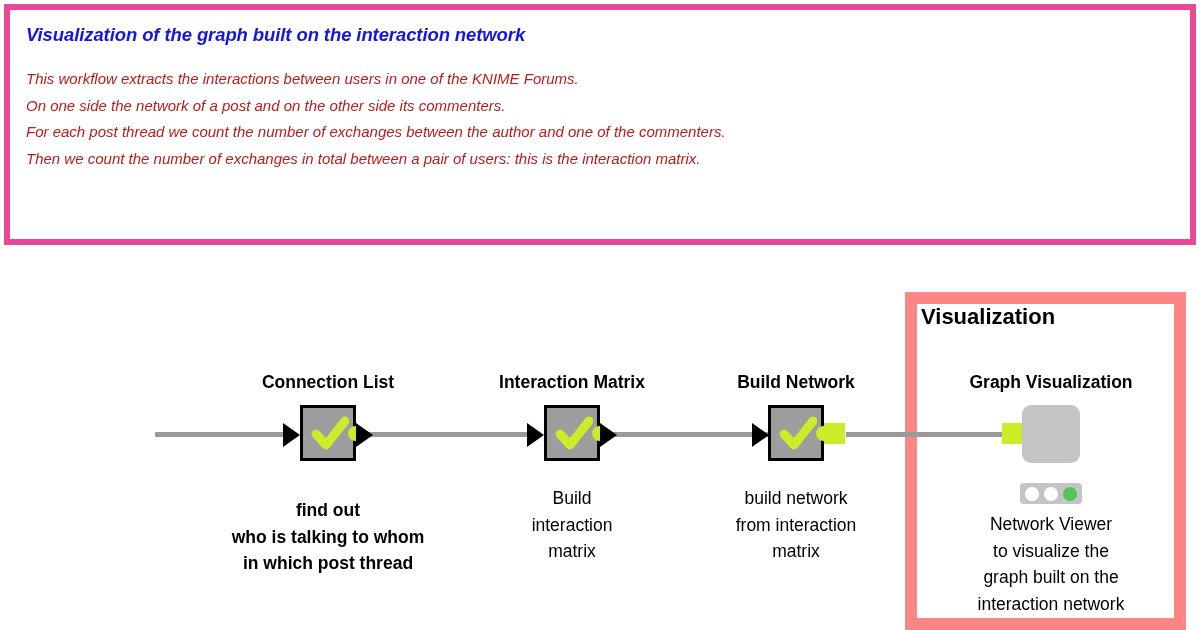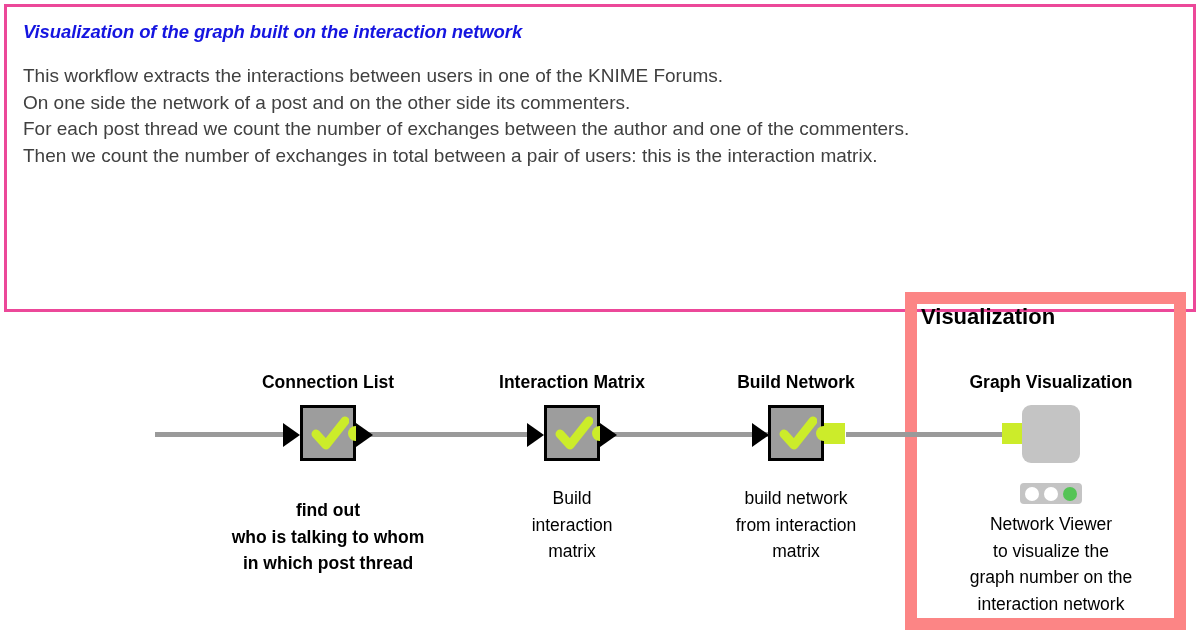--- a/index.html
+++ b/index.html
@@ -15,41 +15,42 @@
     font-family: "Liberation Sans", sans-serif;
     color: #000000;
   }
 
   
   #description-annotation {
     position: absolute;
     left: 4px;
     top: 4px;
     width: 1192px;
-    height: 308px;
-    box-sizing: border-box;
-    border: 3px solid #ec4899;
+    height: 241px;
+    box-sizing: border-box;
+    border: 6px solid #ec4899;
     background: #ffffff;
     padding: 14px 16px 0 14px;
   }
   #description-title {
     font-size: 18.5px;
     font-weight: bold;
     font-style: italic;
     color: #1515e0;
     letter-spacing: -0.1px;
     line-height: 22px;
     margin: 0 0 20px 2px;
     white-space: nowrap;
   }
   #description-body {
-    font-size: 19px;
+    font-size: 15px;
     line-height: 26.5px;
-    color: #404040;
+    color: #b91c1c;
     margin-left: 2px;
+    font-style: italic;
   }
   #description-body .line { white-space: nowrap; }
 
   
   #workflow-canvas {
     position: absolute;
     left: 0;
     top: 245px;
     width: 1200px;
     height: 385px;
@@ -255,17 +256,17 @@
     <div class="node-title" style="top:125px;">Graph Visualization</div>
     <div class="port-square" style="left:-20px; top:178px;"></div>
     <div class="node-body-meta" style="left:0px; top:160px;"></div>
     <div class="traffic-light" style="left:-2px; top:238px;">
       <span class="tl-lamp"></span>
       <span class="tl-lamp"></span>
       <span class="tl-lamp green"></span>
     </div>
     <div class="node-annotation" style="top:266px;">Network Viewer
 to visualize the
-graph number on the
+graph built on the
 interaction network</div>
   </div>
 
 </div>
 
 </body></html>

